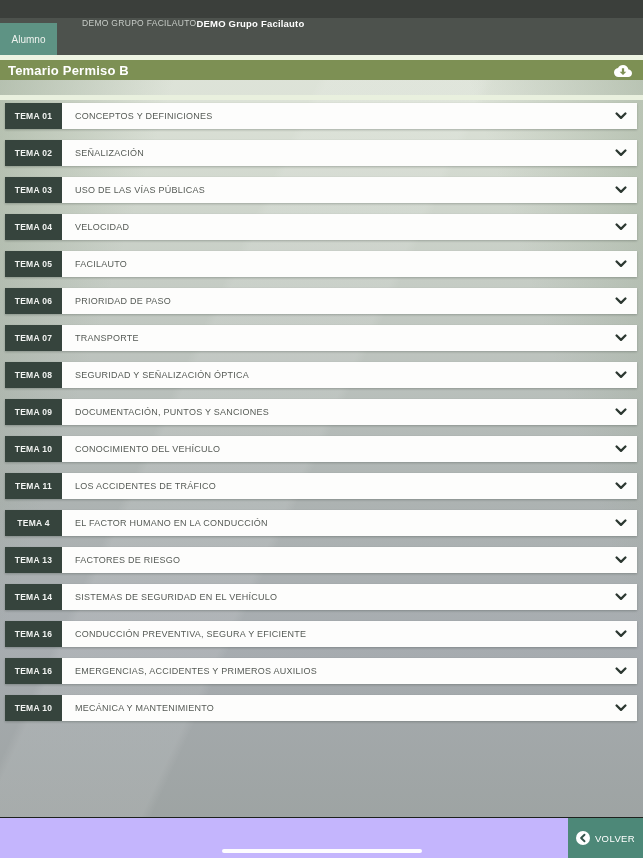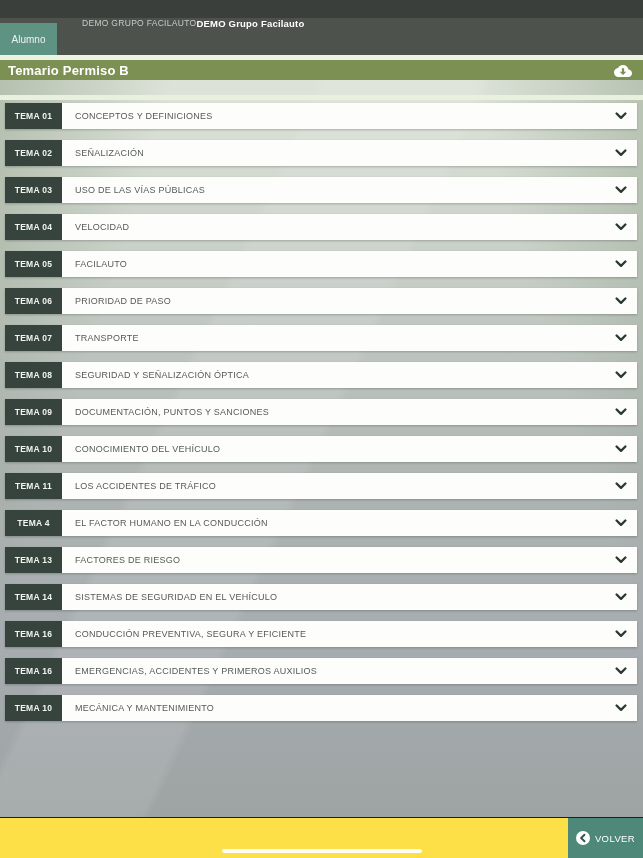--- a/index.html
+++ b/index.html
@@ -49,21 +49,21 @@
   .tema-box{
     flex:none;width:57px;background:#36443d;color:#f2f4f2;font-weight:bold;font-size:8.5px;
     letter-spacing:.3px;display:flex;align-items:center;justify-content:center;
   }
   .topic-title{
     flex:1;display:flex;align-items:center;padding-left:13px;
     font-size:9px;color:#555a55;letter-spacing:.25px;
   }
   .chevron{flex:none;width:32px;display:flex;align-items:center;justify-content:center;}
   
-  .bottom-bar{position:absolute;top:817px;left:0;right:0;height:41px;background:#fde047;border-top:1px solid #1d211e;padding-left:34px;}
+  .bottom-bar{position:absolute;top:817px;left:0;right:0;height:41px;background:#c4b5fd;border-top:1px solid #1d211e;padding-left:34px;}
   .home-indicator{
     position:absolute;left:50%;transform:translateX(-50%);bottom:5px;width:200px;height:4px;
     border-radius:2px;background:#fff;opacity:.96;
   }
   .volver{
     position:absolute;right:0;top:0;height:100%;width:75px;border:0;background:#4d8878;
     display:flex;align-items:center;justify-content:center;gap:5px;cursor:pointer;
     color:#fff;font-family:inherit;font-size:9.5px;letter-spacing:.4px;
   }
   .volver-icon{display:flex;align-items:center;}

